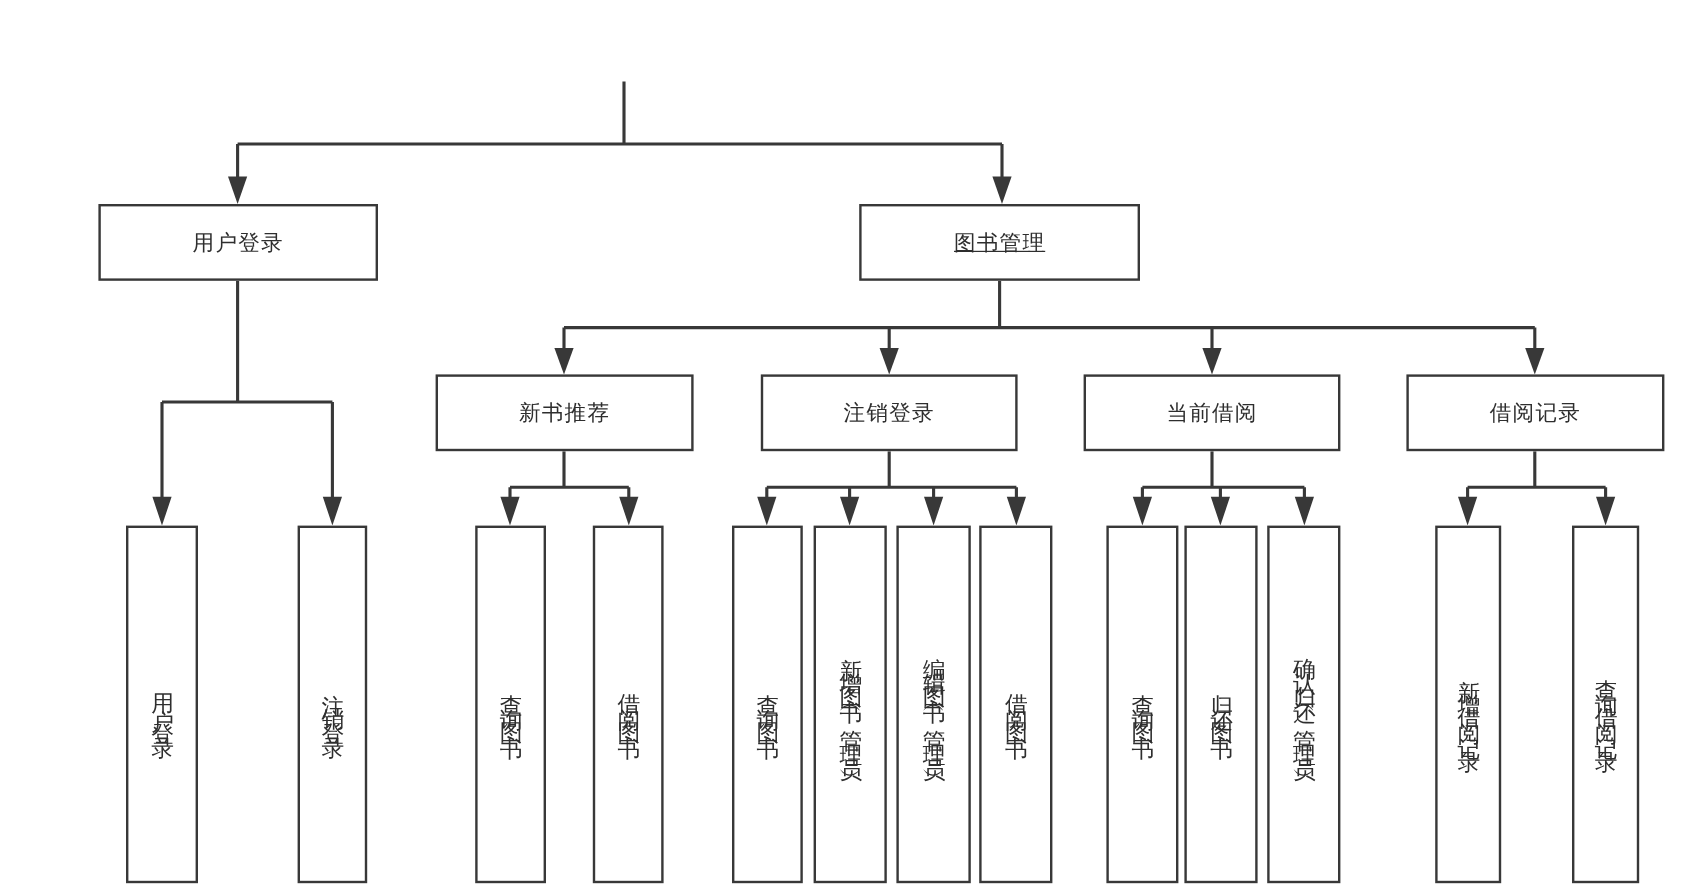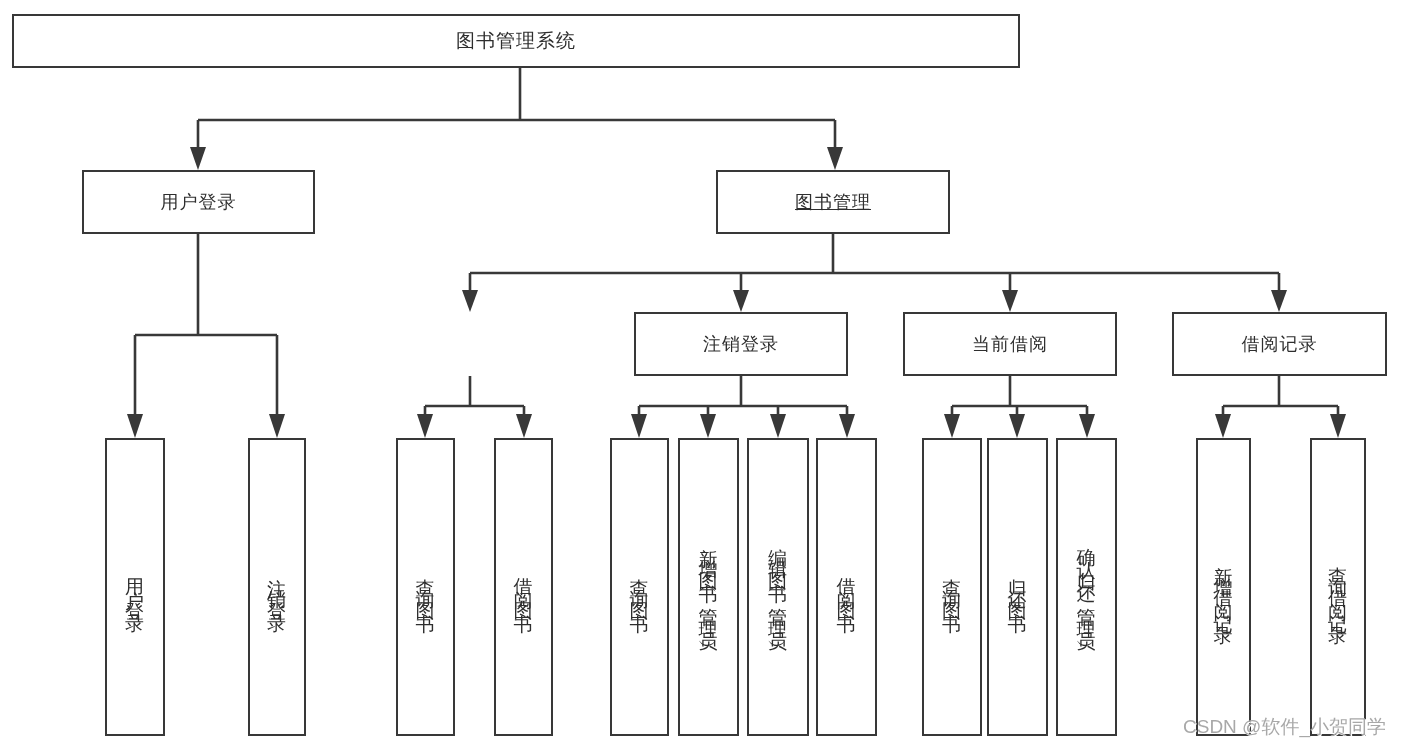--- a/index.html
+++ b/index.html
@@ -111,31 +111,31 @@
       <polygon points="1079,414 1095,414 1087,438"></polygon>
     </g>
 
     <g>
       <path d="M1279,376 V406 M1223,406 H1338 M1223,406 V417 M1338,406 V417"></path>
       <polygon points="1215,414 1231,414 1223,438"></polygon>
       <polygon points="1330,414 1346,414 1338,438"></polygon>
     </g>
   </svg>
 
-  <div class="node n-root">
-    <span class="h-label root-label">图书管理系统</span>
-  </div>
 
   <div class="node n-l2a">
     <span class="h-label">用户登录</span>
   </div>
   <div class="node n-l2b">
     <span class="h-label">图书管理</span>
   </div>
 
+  <div class="node n-l3a">
+    <span class="h-label">新书推荐</span>
+  </div>
   <div class="node n-l3b">
     <span class="h-label">注销登录</span>
   </div>
   <div class="node n-l3c">
     <span class="h-label">当前借阅</span>
   </div>
   <div class="node n-l3d">
     <span class="h-label">借阅记录</span>
   </div>
 
@@ -176,14 +176,13 @@
     <span>确认归还（管理员）</span>
   </div>
 
   <div class="node leaf v-node n-d1">
     <span>新增借阅记录</span>
   </div>
   <div class="node leaf v-node n-d2">
     <span>查询借阅记录</span>
   </div>
 
-  <div class="watermark">CSDN @软件_小贺同学</div>
 </div>
 
 </body></html>

